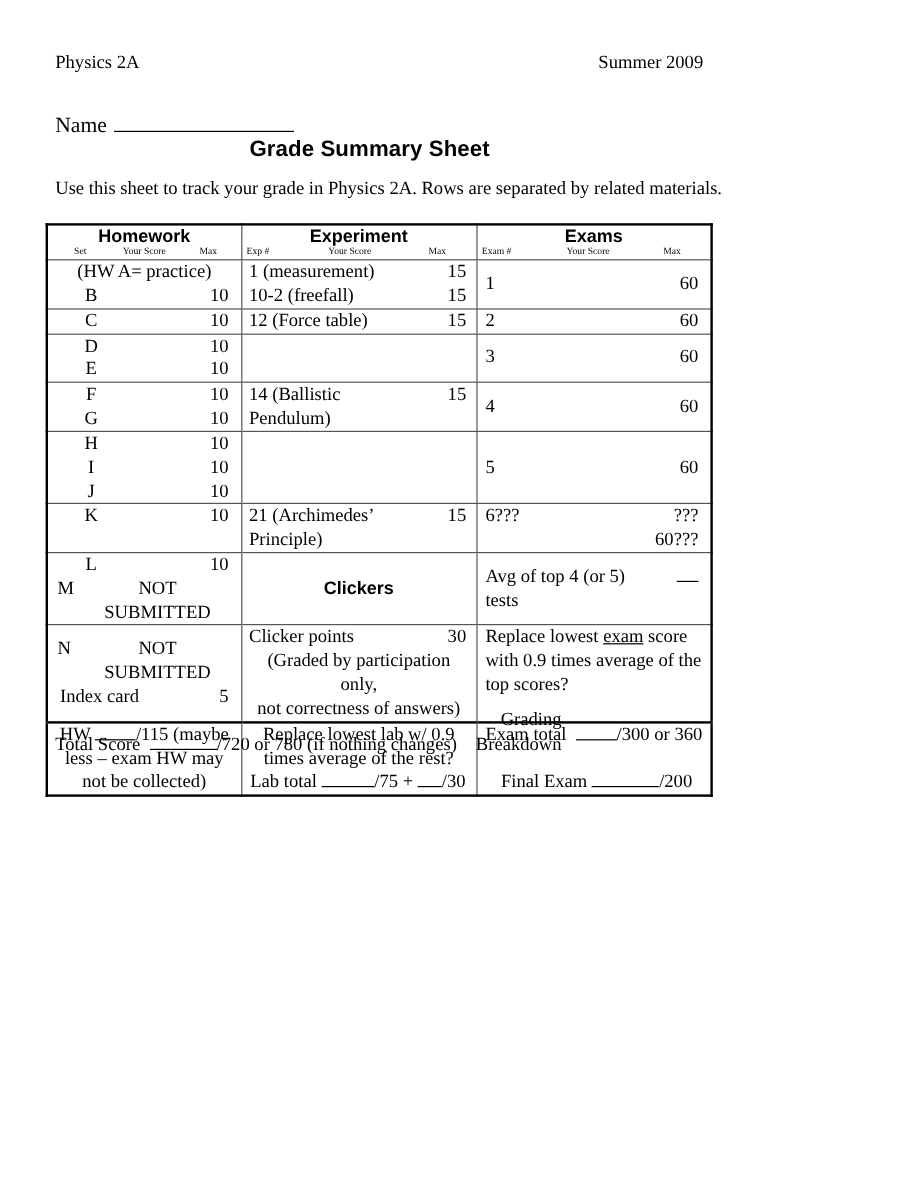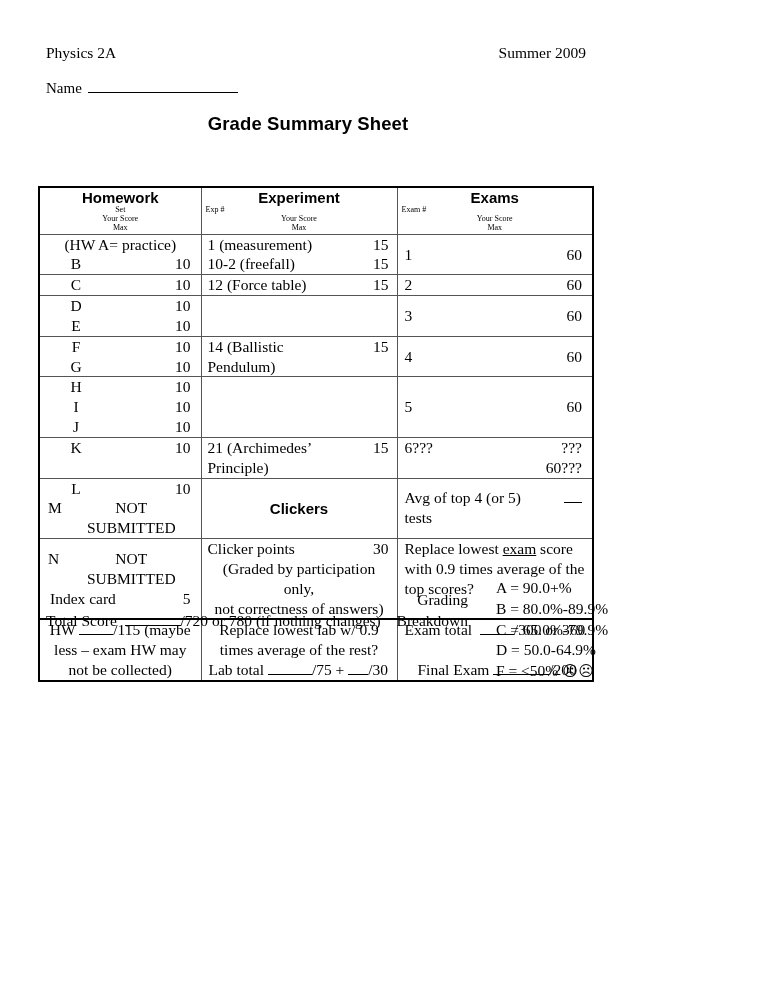--- a/index.html
+++ b/index.html
@@ -28,22 +28,22 @@
     left: 46px;
     top: 44px;
     width: 540px;
     display: flex;
     justify-content: space-between;
     font-size: 15.5px;
   }
   .name-line {
     position: absolute;
     left: 46px;
-    top: 79px;
-    font-size: 15px;
+    top: 94px;
+    font-size: 18px;
     display: flex;
     align-items: baseline;
   }
   .name-blank {
     display: inline-block;
     width: 150px;
     border-bottom: 1.2px solid #000;
     margin-left: 6px;
     height: 13px;
   }
@@ -95,21 +95,20 @@
     text-align: center;
     padding: 1px 0 0 0;
     line-height: 1.15;
   }
   .sub-head {
     display: flex;
     font-size: 8px;
     font-family: "Liberation Serif", serif;
     padding: 0 4px 1px 4px;
     line-height: 1.1;
-    flex-direction: column;
   }
   .sub-head .s1 { flex: 0 0 30%; text-align: center; }
   .sub-head .s2 { flex: 0 0 40%; text-align: center; }
   .sub-head .s3 { flex: 0 0 30%; text-align: center; }
   .sub-head.exp .s1 { flex: 0 0 22%; text-align: left; }
   .sub-head.exp .s2 { flex: 0 0 48%; text-align: center; }
   .sub-head.exp .s3 { flex: 0 0 30%; text-align: center; }
   .sub-head.exam .s1 { flex: 0 0 25%; text-align: left; }
   .sub-head.exam .s2 { flex: 0 0 45%; text-align: center; }
   .sub-head.exam .s3 { flex: 0 0 30%; text-align: center; }
@@ -226,20 +225,21 @@
     <span>Summer 2009</span>
   </div>
 
   <div class="name-line">
     <span>Name</span>
     <span class="name-blank"></span>
   </div>
 
   <div class="doc-title">Grade Summary Sheet</div>
 
+  <div class="intro">Use this sheet to track your grade in Physics 2A. Rows are separated by related materials.</div>
 
   <table class="grade-table">
     <colgroup>
       <col class="c-hw">
         <col class="c-exp">
         <col class="c-exam">
     </colgroup>
     <tbody>
 
       <tr>
@@ -497,22 +497,15 @@
     <div class="total-score">
       <span>Total Score</span>
       &nbsp;<span class="blank-l"></span><span>/720 or 780 (if nothing changes)</span>
     </div>
 
     <div class="gb-label">
       <div>Grading</div>
       <div>Breakdown</div>
     </div>
 
-    <div class="gb-list">
-      <div>A = 90.0+%</div>
-      <div>B = 80.0%-89.9%</div>
-      <div>C = 65.0%-79.9%</div>
-      <div>D = 50.0-64.9%</div>
-      <div><span>F = &lt;50%</span> <span class="frown">☹☹</span></div>
-    </div>
   </div>
 
 </div>
 
 </body></html>

